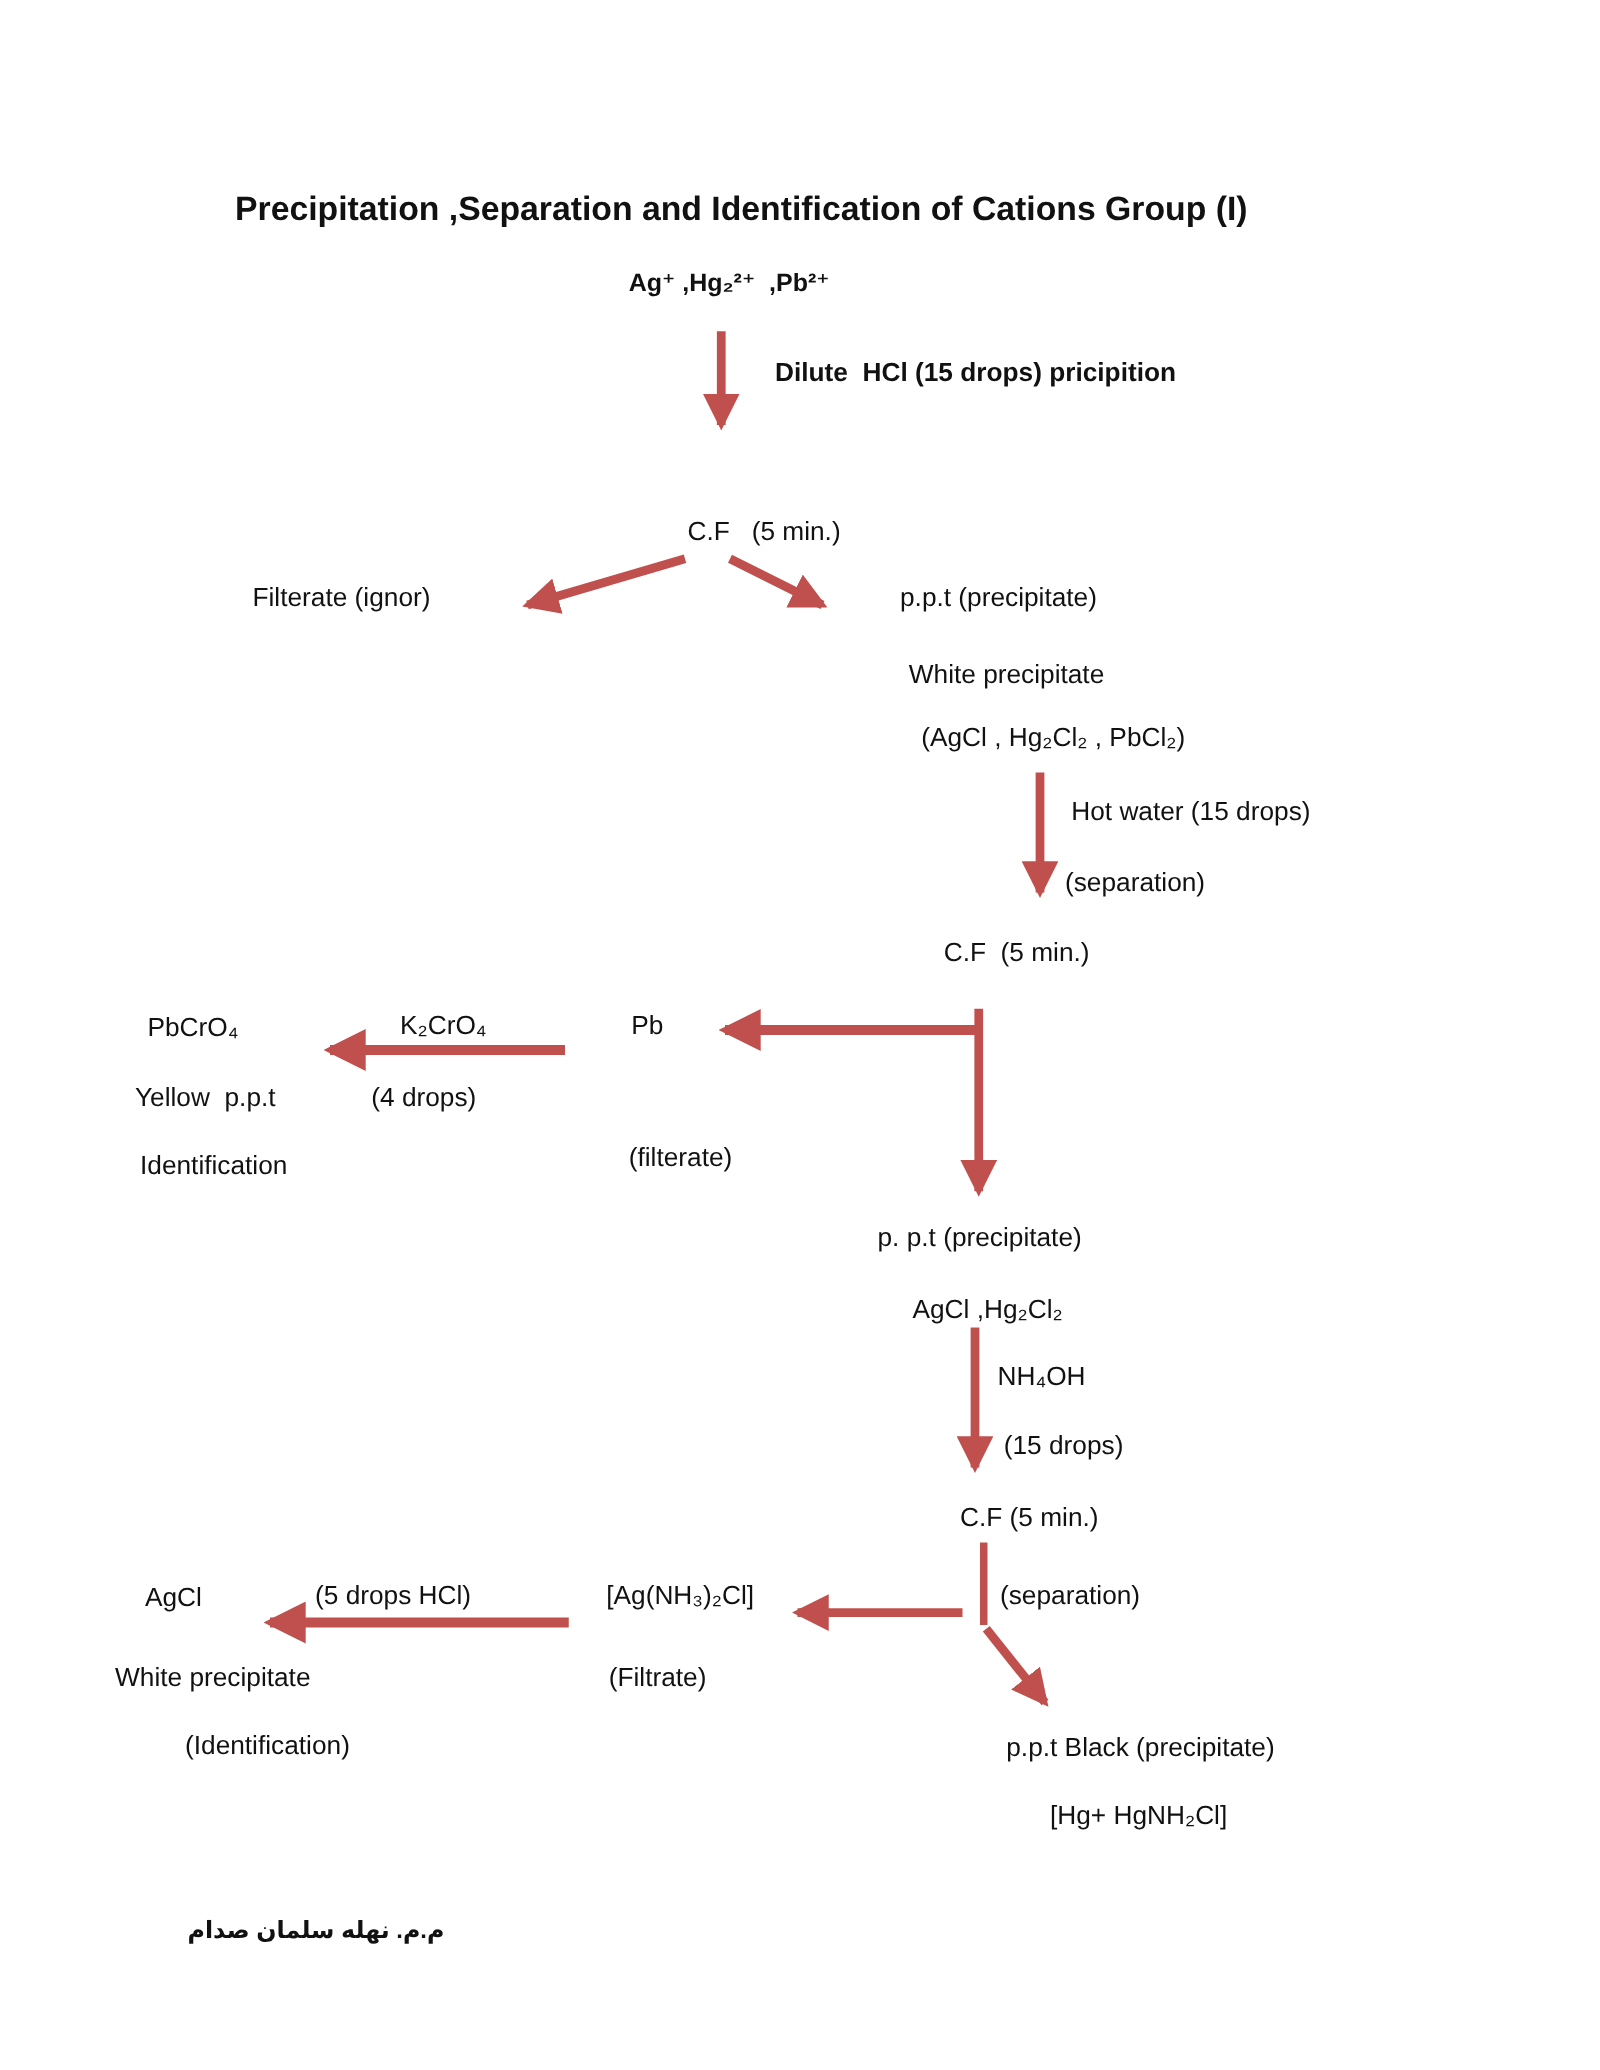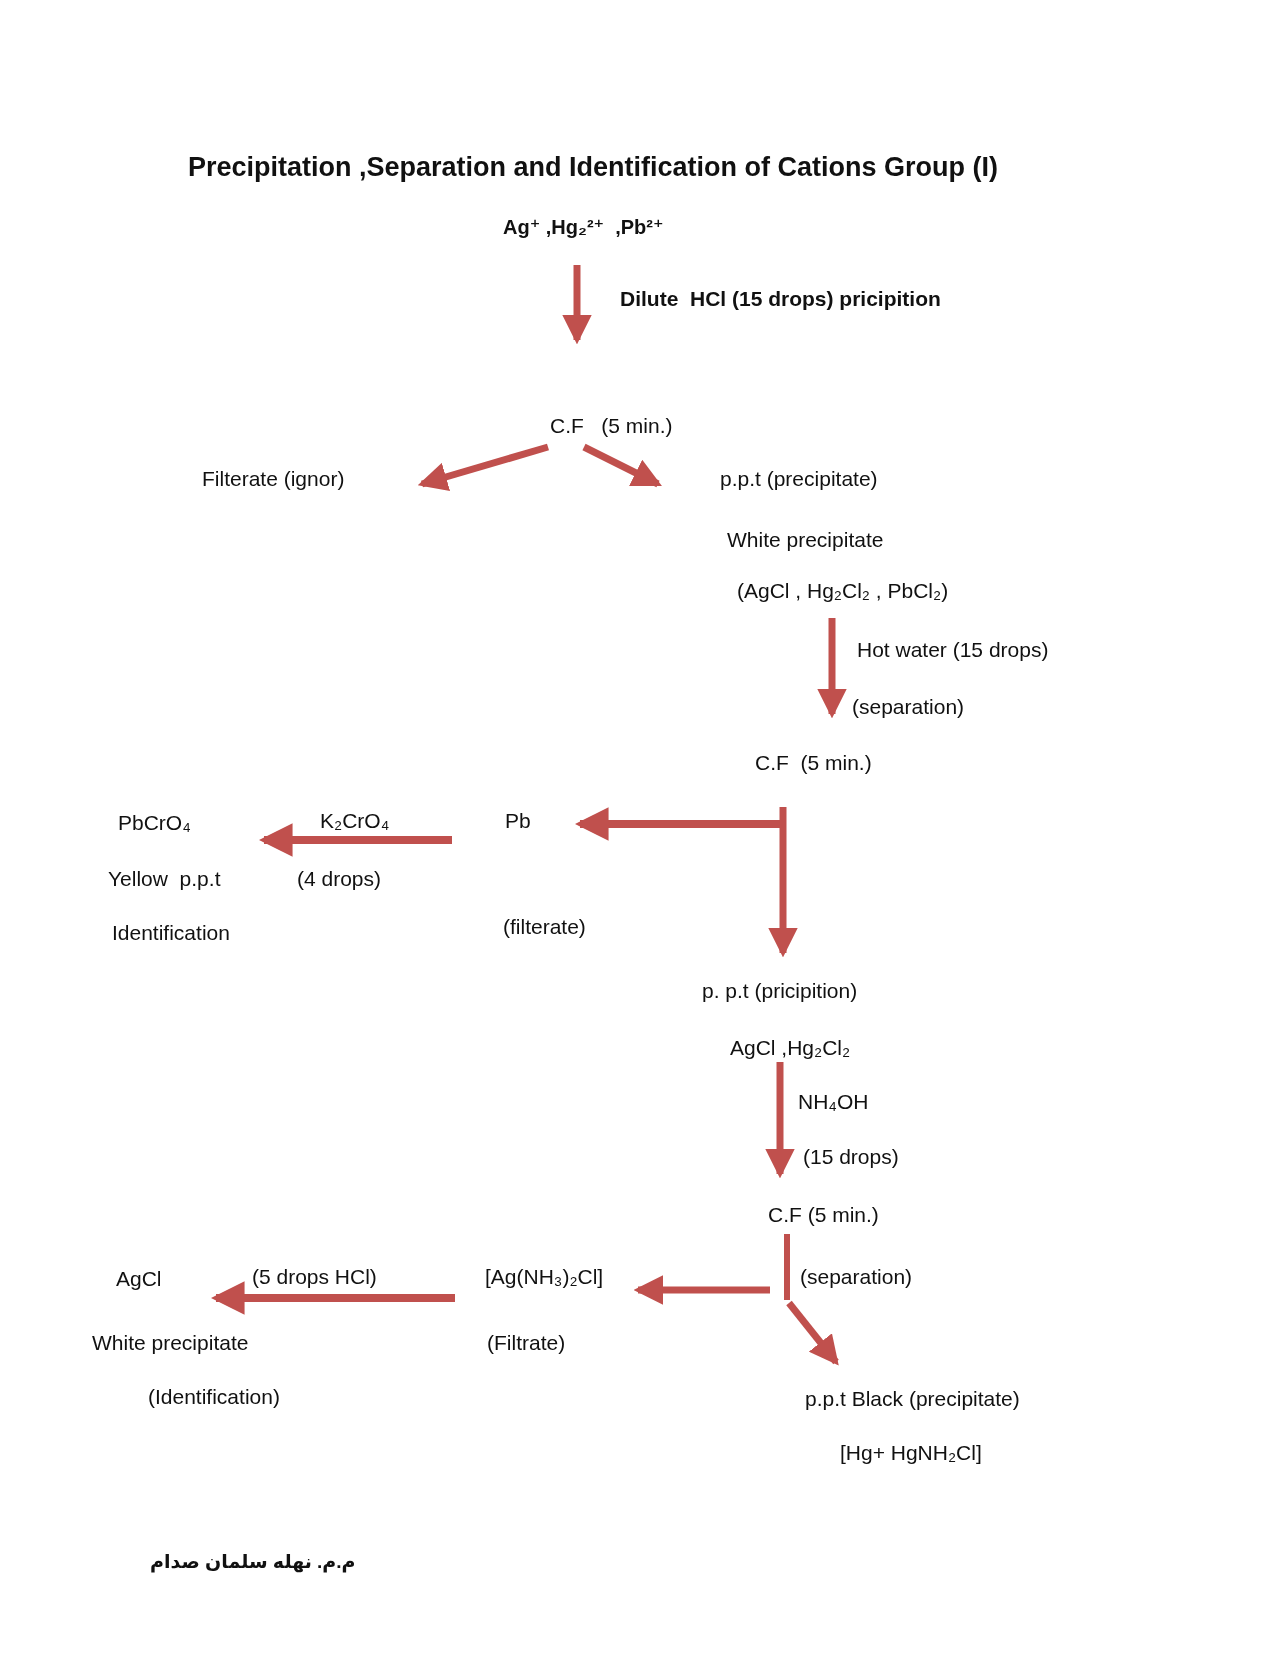--- a/index.html
+++ b/index.html
@@ -65,33 +65,33 @@
   <div class="lbl" style="left:755px; top:750px;">C.F  (5 min.)</div>
 
   <div class="lbl" style="left:118px; top:810px;">PbCrO₄</div>
   <div class="lbl" style="left:320px; top:808px;">K₂CrO₄</div>
   <div class="lbl" style="left:505px; top:808px;">Pb</div>
   <div class="lbl" style="left:108px; top:866px;">Yellow  p.p.t</div>
   <div class="lbl" style="left:297px; top:866px;">(4 drops)</div>
   <div class="lbl" style="left:503px; top:866px;margin-top:48px;">(filterate)</div>
   <div class="lbl" style="left:112px; top:920px;">Identification</div>
 
-  <div class="lbl" style="left:702px; top:978px;">p. p.t (pricipition)</div>
+  <div class="lbl" style="left:702px; top:978px;">p. p.t (precipitate)</div>
   <div class="lbl" style="left:730px; top:1035px;">AgCl ,Hg₂Cl₂</div>
 
   <div class="lbl" style="left:798px; top:1089px;">NH₄OH</div>
   <div class="lbl" style="left:803px; top:1144px;">(15 drops)</div>
   <div class="lbl" style="left:768px; top:1202px;">C.F (5 min.)</div>
 
   <div class="lbl" style="left:116px; top:1266px;">AgCl</div>
   <div class="lbl" style="left:252px; top:1264px;">(5 drops HCl)</div>
   <div class="lbl" style="left:485px; top:1264px;">[Ag(NH₃)₂Cl]</div>
   <div class="lbl" style="left:800px; top:1264px;">(separation)</div>
   <div class="lbl" style="left:92px; top:1330px;">White precipitate</div>
   <div class="lbl" style="left:487px; top:1330px;">(Filtrate)</div>
   <div class="lbl" style="left:148px; top:1384px;">(Identification)</div>
 
   <div class="lbl" style="left:805px; top:1386px;">p.p.t Black (precipitate)</div>
   <div class="lbl" style="left:840px; top:1440px;">[Hg+ HgNH₂Cl]</div>
 
-  <div class="lbl footer" style="left:150px; top:1534px;margin-top:17px;" dir="rtl">م.م. نهله سلمان صدام</div>
+  <div class="lbl footer" style="left:150px; top:1534px;" dir="rtl">م.م. نهله سلمان صدام</div>
 
 </div>
 
 </body></html>

